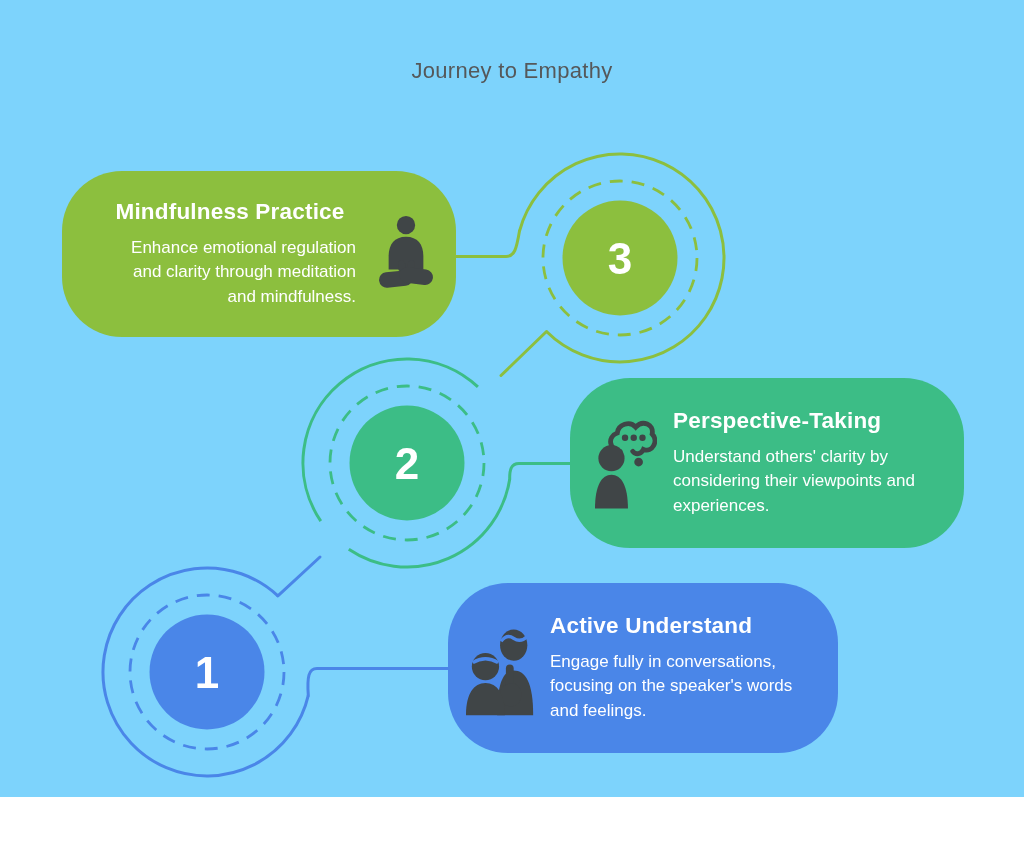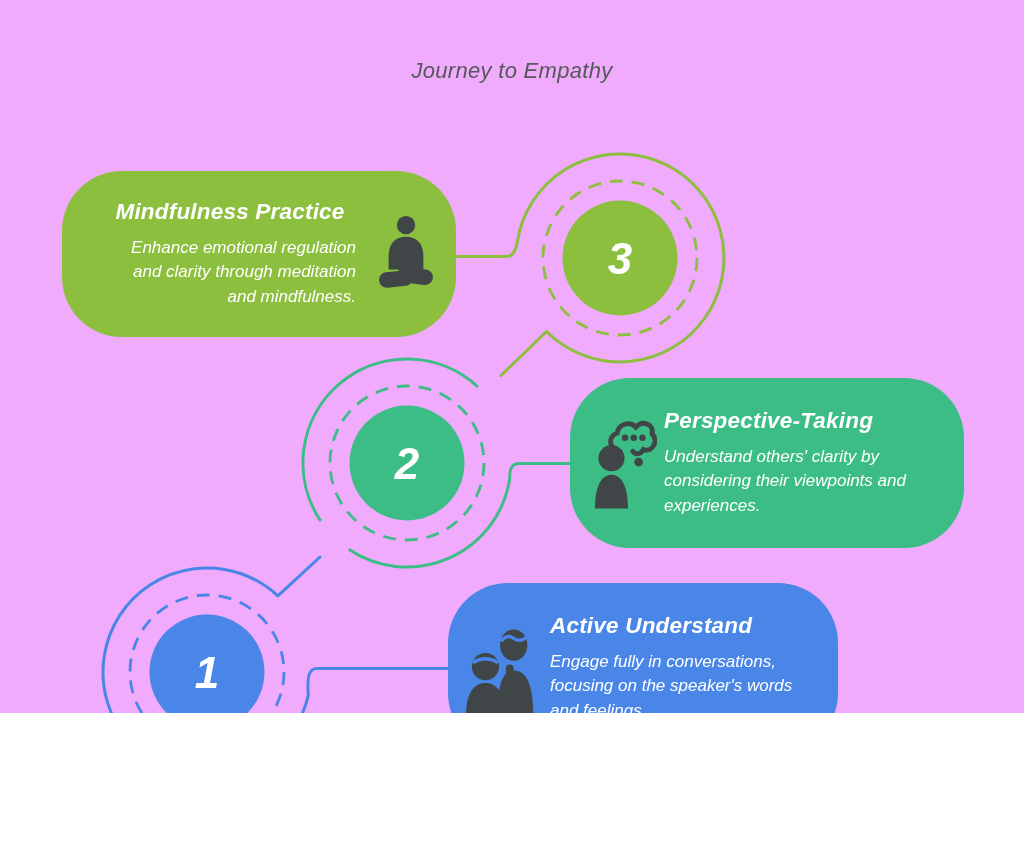--- a/index.html
+++ b/index.html
@@ -1,23 +1,22 @@
 <!DOCTYPE html>
 <html><head>
 <meta charset="utf-8">
 <style>
   html, body { margin: 0; padding: 0; background: #ffffff; }
   #stage {
     position: relative;
     width: 1024px;
-    height: 713px;
-    background: #f0abfc;
+    height: 797px;
+    background: #7dd3fc;
     overflow: hidden;
     font-family: "Liberation Sans", "DejaVu Sans", sans-serif;
-    font-style: italic;
   }
   .page-title {
     position: absolute;
     top: 58px;
     left: 0;
     width: 100%;
     text-align: center;
     font-size: 22px;
     letter-spacing: 0.3px;
     color: #55585A;
@@ -56,21 +55,21 @@
   }
   
   #card-mindfulness { left: 62px; top: 171px; width: 394px; height: 166px; background: #8CBF3E; align-items: center; }
   #card-mindfulness .txt { width: 252px; margin-left: 42px; }
   #card-mindfulness h2   { text-align: center; }
   #card-mindfulness .desc{ text-align: right; }
   #card-mindfulness .ico { flex: 1; display: flex; justify-content: center; align-items: center; }
   
   #card-perspective { left: 570px; top: 378px; width: 394px; height: 170px; background: #3CBD86; }
   #card-perspective .ico { width: 76px; margin-left: 18px; display: flex; justify-content: center; }
-  #card-perspective .txt { width: 262px; }
+  #card-perspective .txt { width: 262px; margin-left: 9px; }
   
   #card-active { left: 448px; top: 583px; width: 390px; height: 170px; background: #4A86E8; }
   #card-active .ico { width: 80px; margin-left: 14px; display: flex; justify-content: center; }
   #card-active .txt { width: 252px; margin-left: 8px; }
 </style>
 </head>
 <body>
 
 <div id="stage">
 

